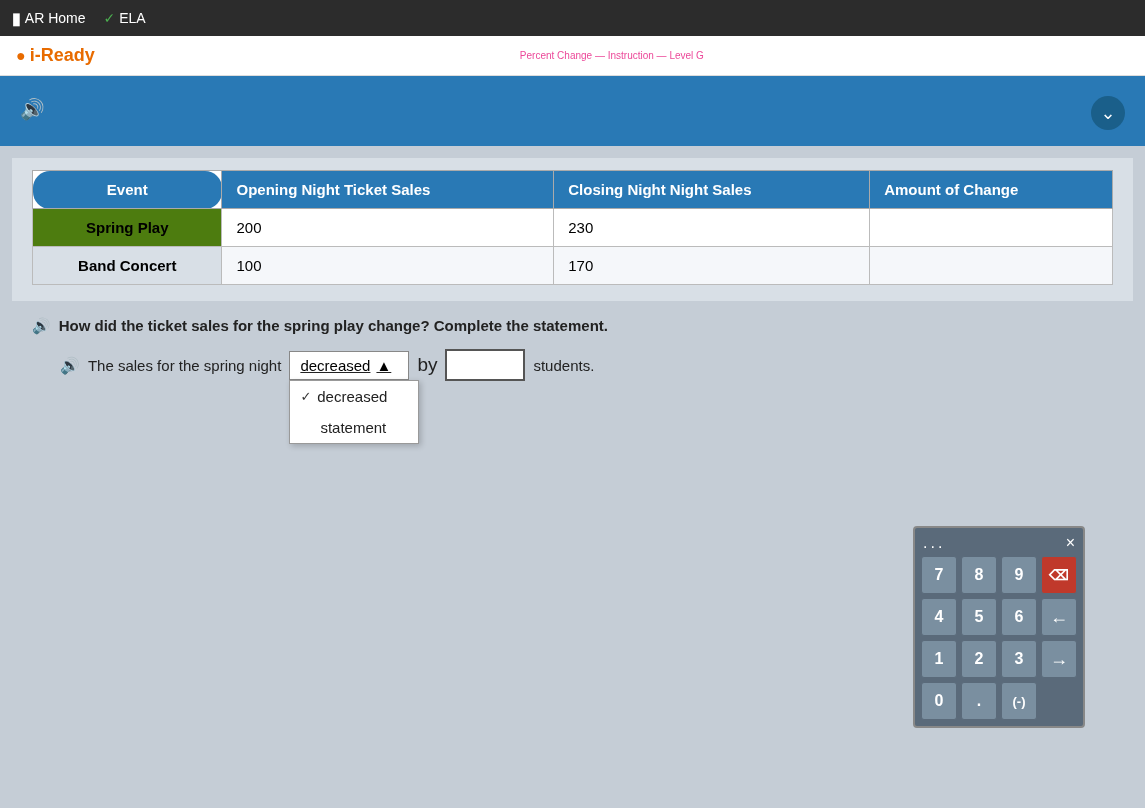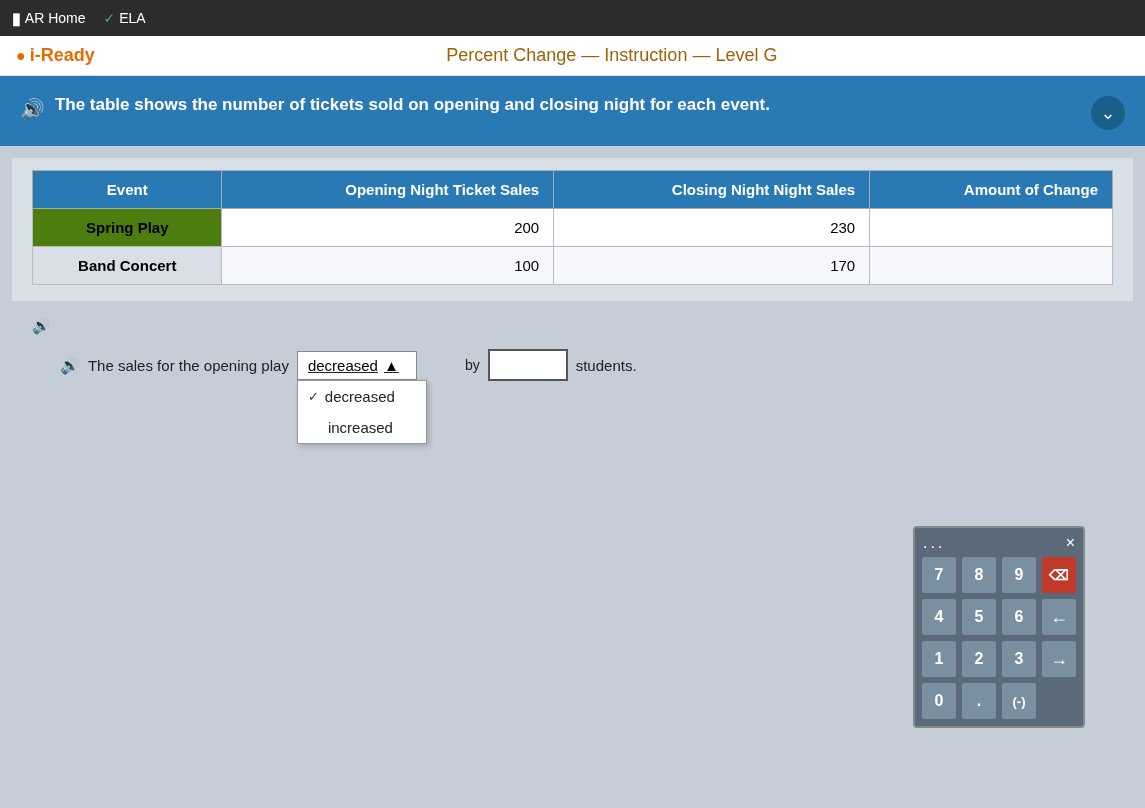--- a/index.html
+++ b/index.html
@@ -41,22 +41,22 @@
     }
     .iready-logo {
       color: #e86b00;
       font-size: 18px;
       font-weight: bold;
       display: flex;
       align-items: center;
       gap: 4px;
     }
     .lesson-title {
-      font-size: 18px;
-      color: #a16207;
+      font-size: 10px;
+      color: #ec4899;
       font-weight: normal;
     }
     .spacer { flex: 1; }
 
     
     .main-content {
       padding: 0;
       background: #c5cdd6;
       min-height: calc(808px - 76px);
     }
@@ -110,29 +110,30 @@
       border-collapse: collapse;
       background: #fff;
     }
     .data-table th {
       background: #2979b5;
       color: #fff;
       font-size: 15px;
       font-weight: bold;
       padding: 10px 14px;
       border: 1px solid #aaa;
-      text-align: right;
+      text-align: left;
     }
     .data-table th:first-child {
       text-align: center;
+      border-radius: 17px;
     }
     .data-table td {
       padding: 10px 14px;
       border: 1px solid #bbb;
-      text-align: right;
+      text-align: left;
       font-size: 15px;
       background: #fff;
     }
     .data-table td:first-child {
       font-weight: bold;
       background: #4d7c0f;
       text-align: center;
     }
     .data-table tr:nth-child(even) td { background: #f5f7fa; }
     .data-table tr:nth-child(even) td:first-child { background: #d8dfe6; }
@@ -204,22 +205,21 @@
     
     .number-input {
       border: 2px solid #555;
       width: 80px;
       height: 32px;
       font-size: 15px;
       padding: 2px 6px;
       text-align: center;
     }
     .by-label {
-      font-size: 14px;
-      margin-left: 40px;
+      font-size: 19px;
     }
 
     
     .keypad {
       position: absolute;
       right: 60px;
       bottom: 80px;
       background: #5a6a7a;
       border: 2px solid #888;
       border-radius: 4px;
@@ -299,21 +299,20 @@
   <div class="lesson-title">Percent Change — Instruction — Level G</div>
   <div class="spacer"></div>
 </div>
 
 <div class="main-content">
 
   <div class="instruction-banner">
     <div class="instruction-text">
       <span class="speaker-icon">🔊</span>
       <div>
-        <div>The table shows the number of tickets sold on opening and closing night for each event.</div>
       </div>
     </div>
     <button class="chevron-btn">⌄</button>
   </div>
 
   <div class="table-container">
     <table class="data-table">
       <thead>
         <tr>
           <th>Event</th>
@@ -335,40 +334,41 @@
           <td>170</td>
           <td></td>
         </tr>
       </tbody>
     </table>
   </div>
 
   <div class="question-section">
     <div class="question-text">
       <span>🔊</span>
+      <span>How did the ticket sales for the spring play change? Complete the statement.</span>
     </div>
 
     <div class="statement-row">
       <span style="font-size:16px;">🔊</span>
-      <span>The sales for the opening play</span>
+      <span>The sales for the spring night</span>
 
       <div class="dropdown-wrapper">
         <button class="dropdown-btn">
           <span>decreased</span>
           <span>▲</span>
         </button>
 
         <div class="dropdown-menu">
           <div class="dropdown-item">
             <span class="checkmark">✓</span>
             <span>decreased</span>
           </div>
           <div class="dropdown-item">
             <span style="display:inline-block;width:14px;"></span>
-            <span>increased</span>
+            <span>statement</span>
           </div>
         </div>
       </div>
 
       <span class="by-label">by</span>
       <input class="number-input" type="text" value="" style="">
       <span>students.</span>
     </div>
   </div>
 

